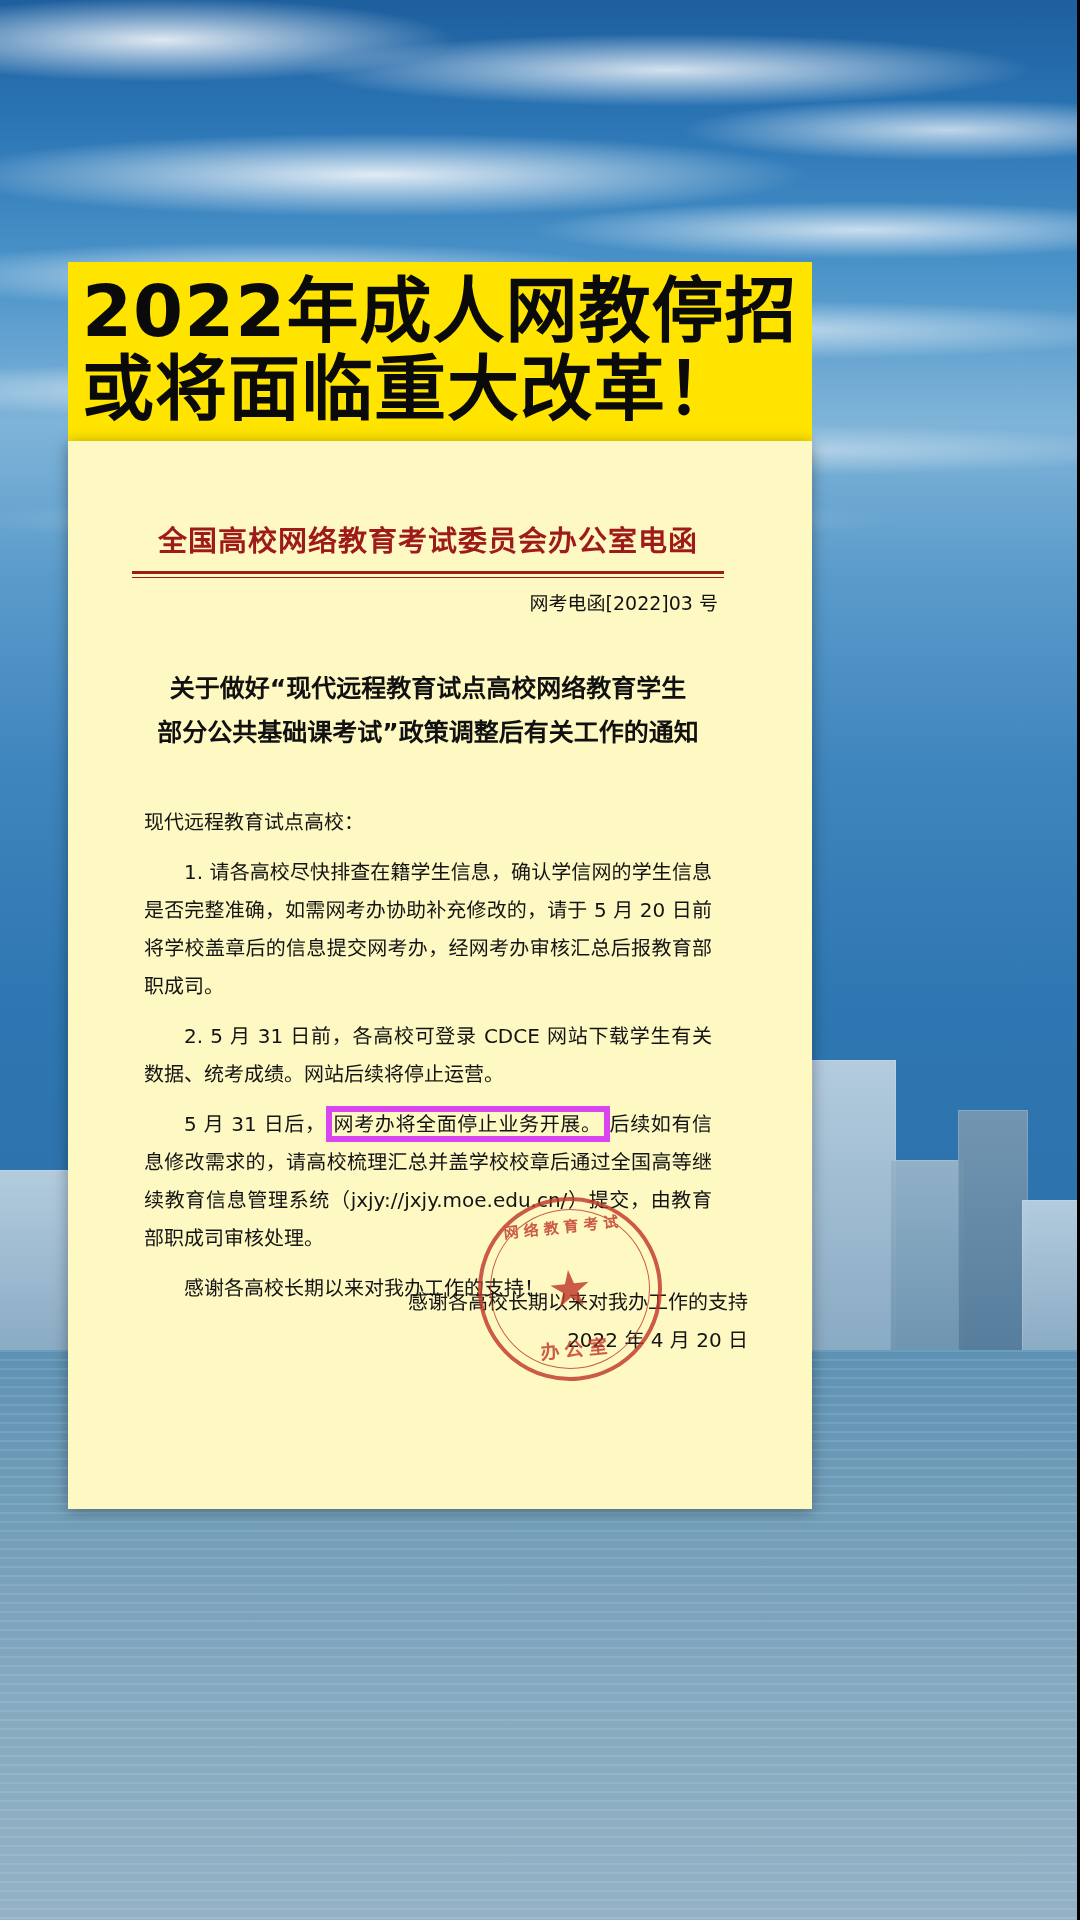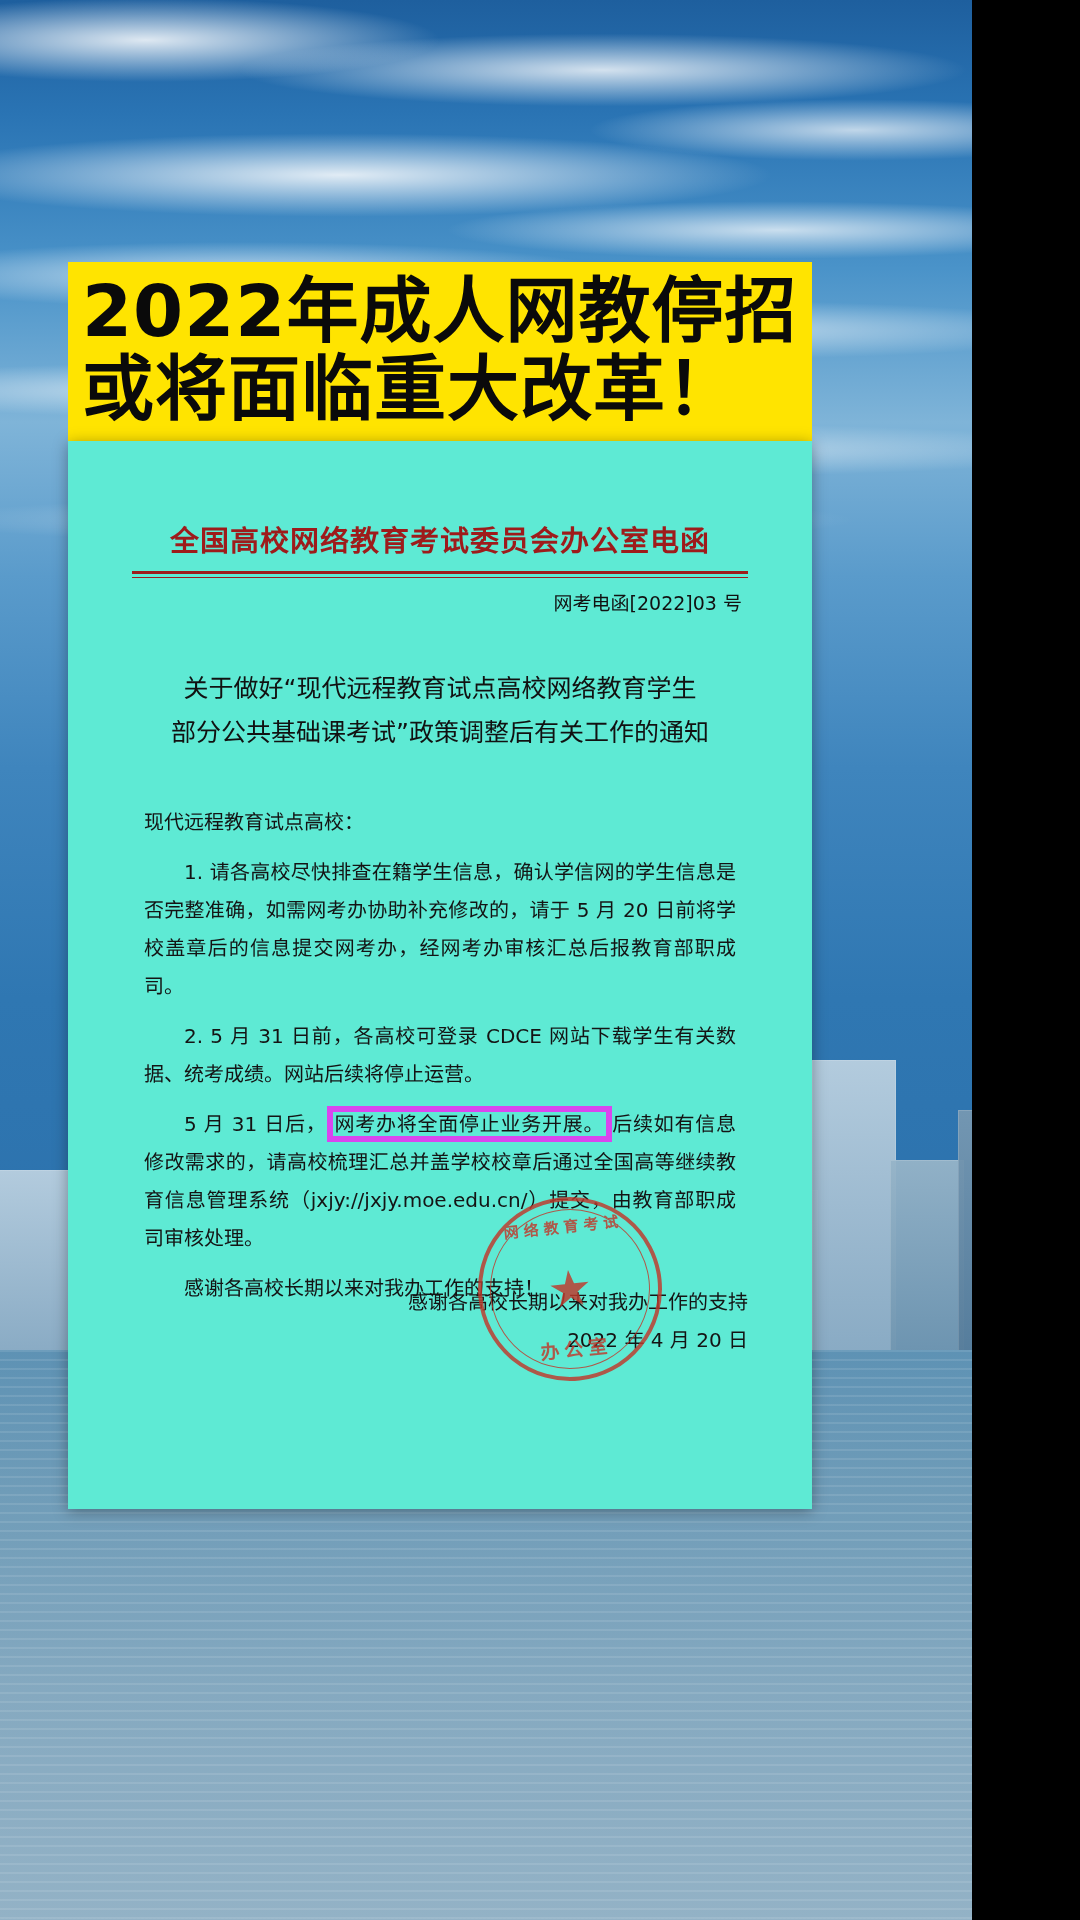--- a/index.html
+++ b/index.html
@@ -2,21 +2,21 @@
 <html lang="zh-CN"><head>
 <meta charset="utf-8">
 <style>
   html, body {
     margin: 0;
     padding: 0;
     background: #000;
   }
   .page {
     position: relative;
-    width: 972px;
+    width: 1077px;
     height: 1920px;
     overflow: hidden;
     font-family: "Liberation Sans", sans-serif;
   }
 
   
   .bg {
     position: absolute;
     inset: 0;
     background:
@@ -100,24 +100,24 @@
     white-space: nowrap;
   }
 
   
   .doc {
     position: absolute;
     left: 68px;
     top: 441px;
     width: 744px;
     height: 1068px;
-    background: #5eead4;
+    background: #fef9c3;
     box-shadow: 0 2px 14px rgba(0,0,0,.35);
     box-sizing: border-box;
-    padding: 52px 64px 40px 64px;
+    padding: 52px 88px 40px 64px;
     font-family: "DejaVu Sans", "Liberation Sans", sans-serif;
     color: #1a1a1a;
     overflow: hidden;
   }
   .doc-title {
     text-align: center;
     color: #9e1b1b;
     font-weight: bold;
     font-size: 29px;
     letter-spacing: 1px;
@@ -133,21 +133,21 @@
   .doc-number {
     margin-top: 10px;
     text-align: right;
     font-size: 19px;
     color: #111;
     padding-right: 6px;
   }
   .doc-subject {
     margin-top: 52px;
     text-align: center;
-    font-weight: normal;
+    font-weight: bold;
     font-size: 25px;
     line-height: 44px;
     color: #111;
   }
   .doc-body {
     margin-top: 48px;
     font-size: 20px;
     line-height: 38px;
     color: #141414;
     text-align: justify;

